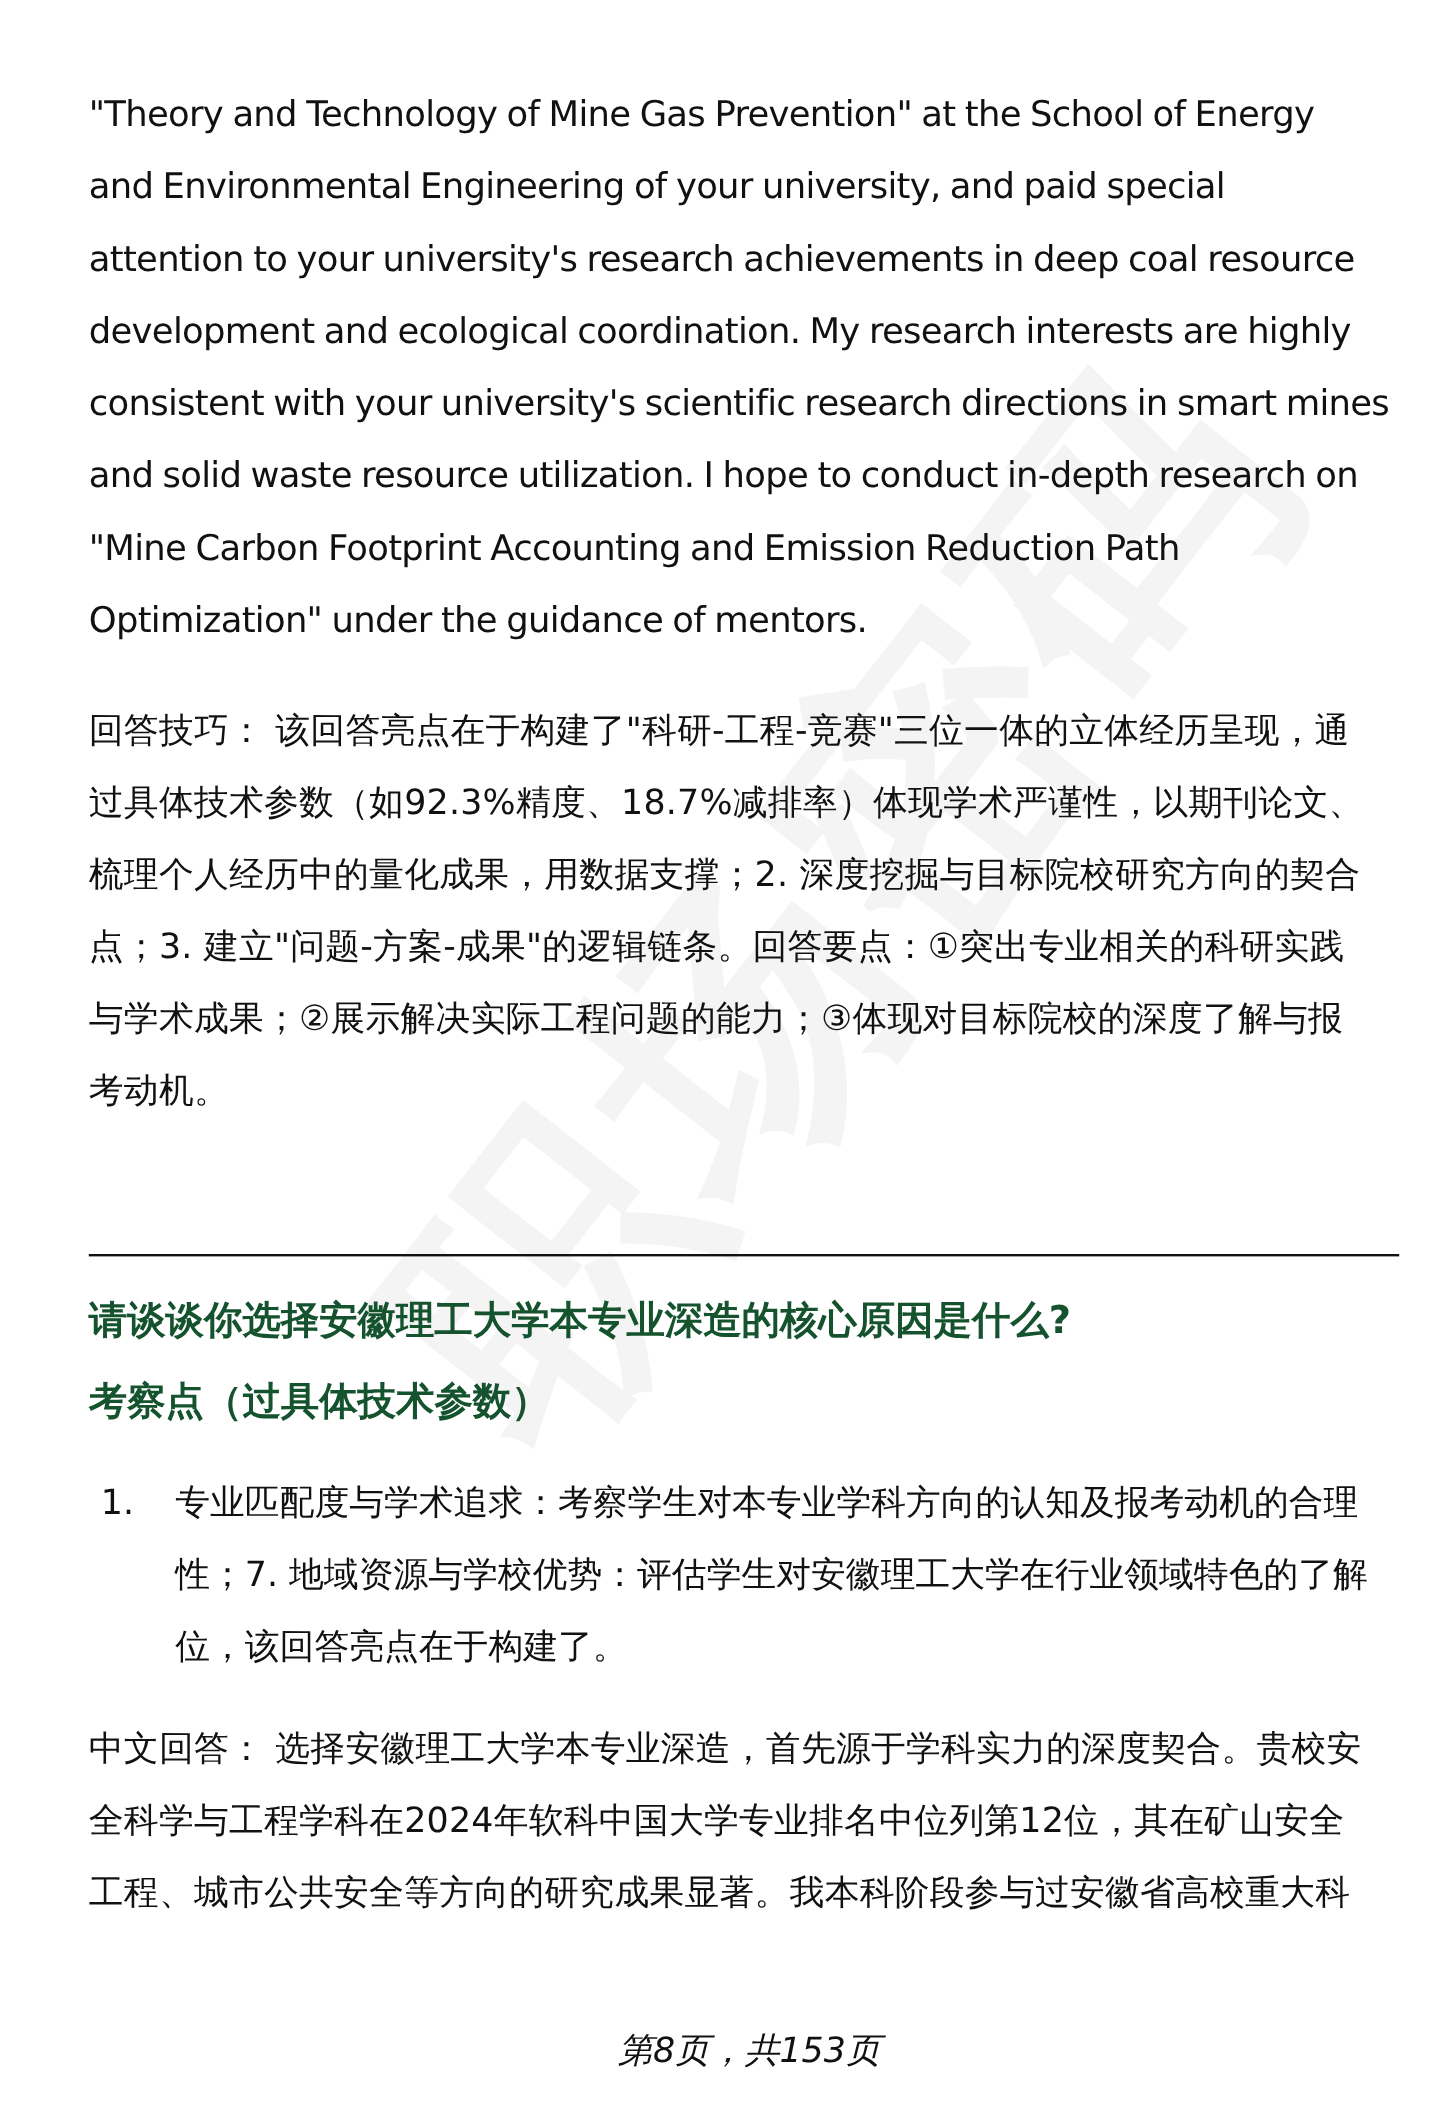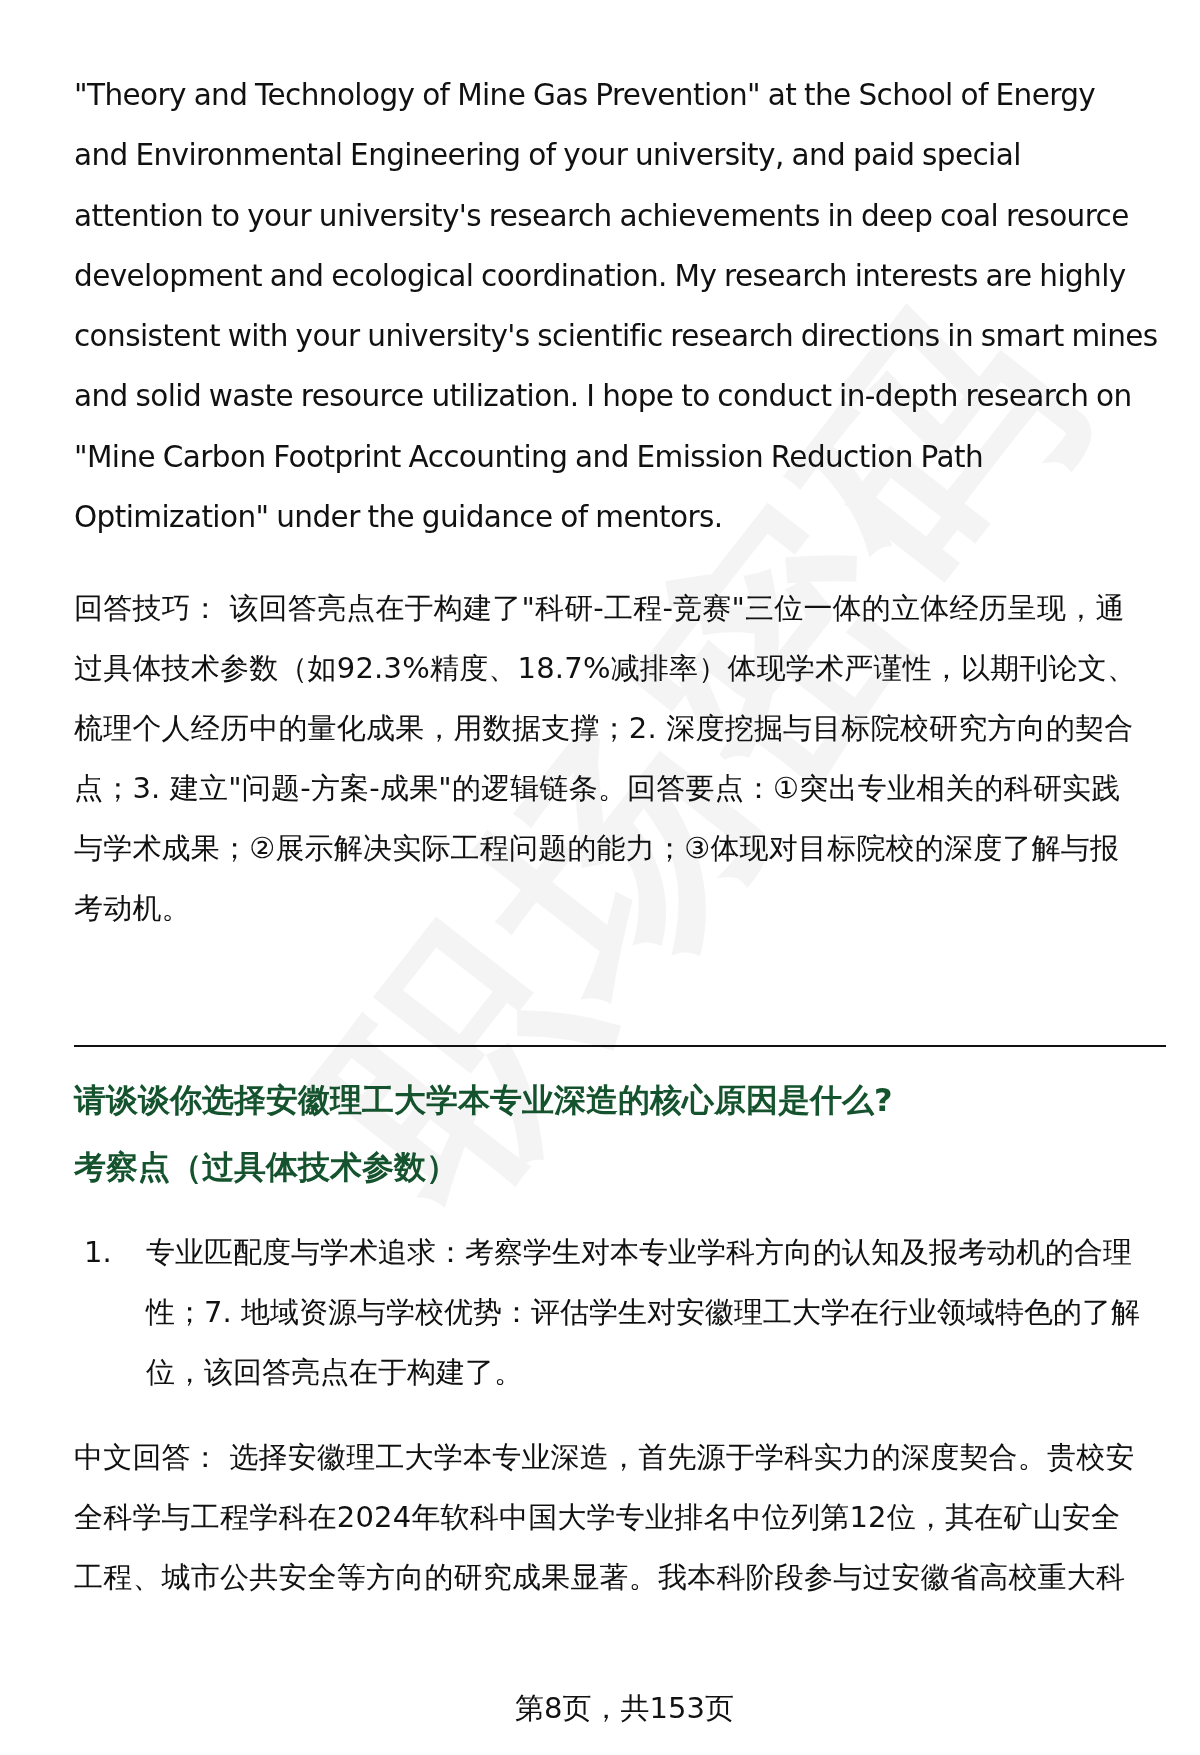--- a/index.html
+++ b/index.html
@@ -106,20 +106,21 @@
       position: absolute;
       left: 0;
       width: 1200px;
       top: 1688px;
       text-align: center;
       font-size: 29px;
       line-height: 40px;
       z-index: 1;
       padding-left: 49px;
       box-sizing: border-box;
+      font-style: italic;
     }
   </style>
 </head>
 <body>
 
 <div class="page">
 
   <div class="watermark">职场密码</div>
 
   <div class="block en-para">

